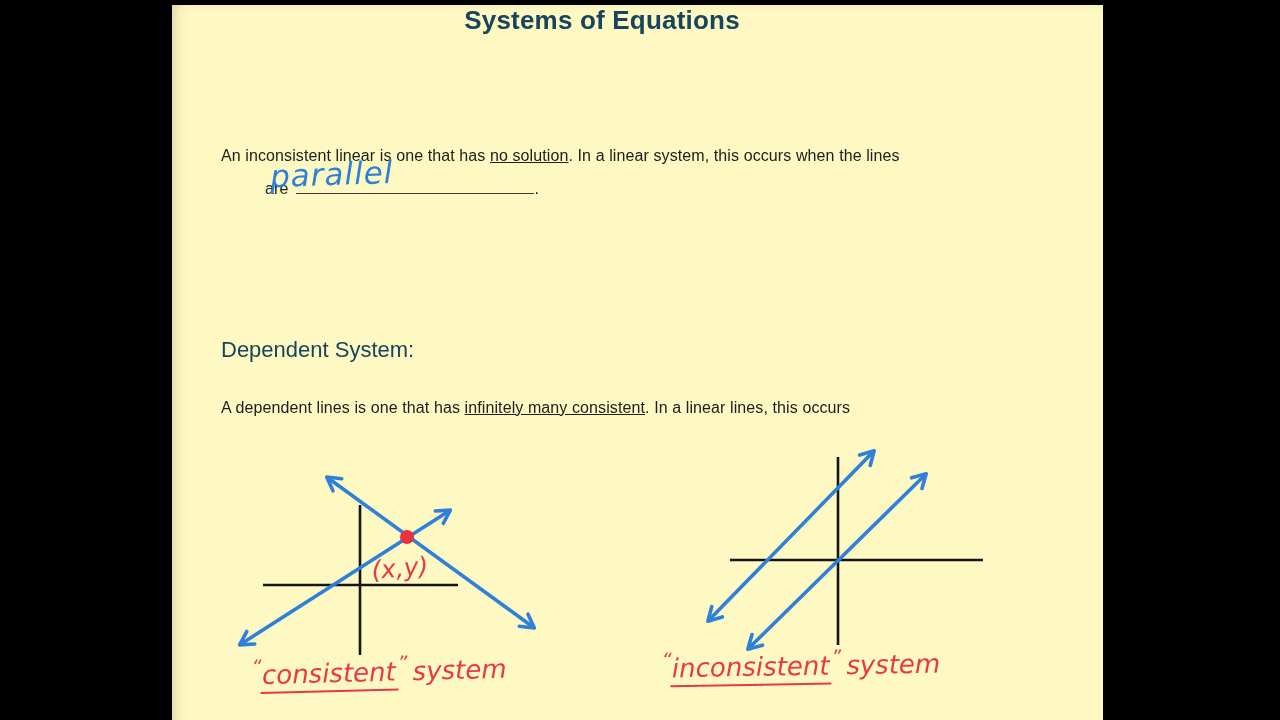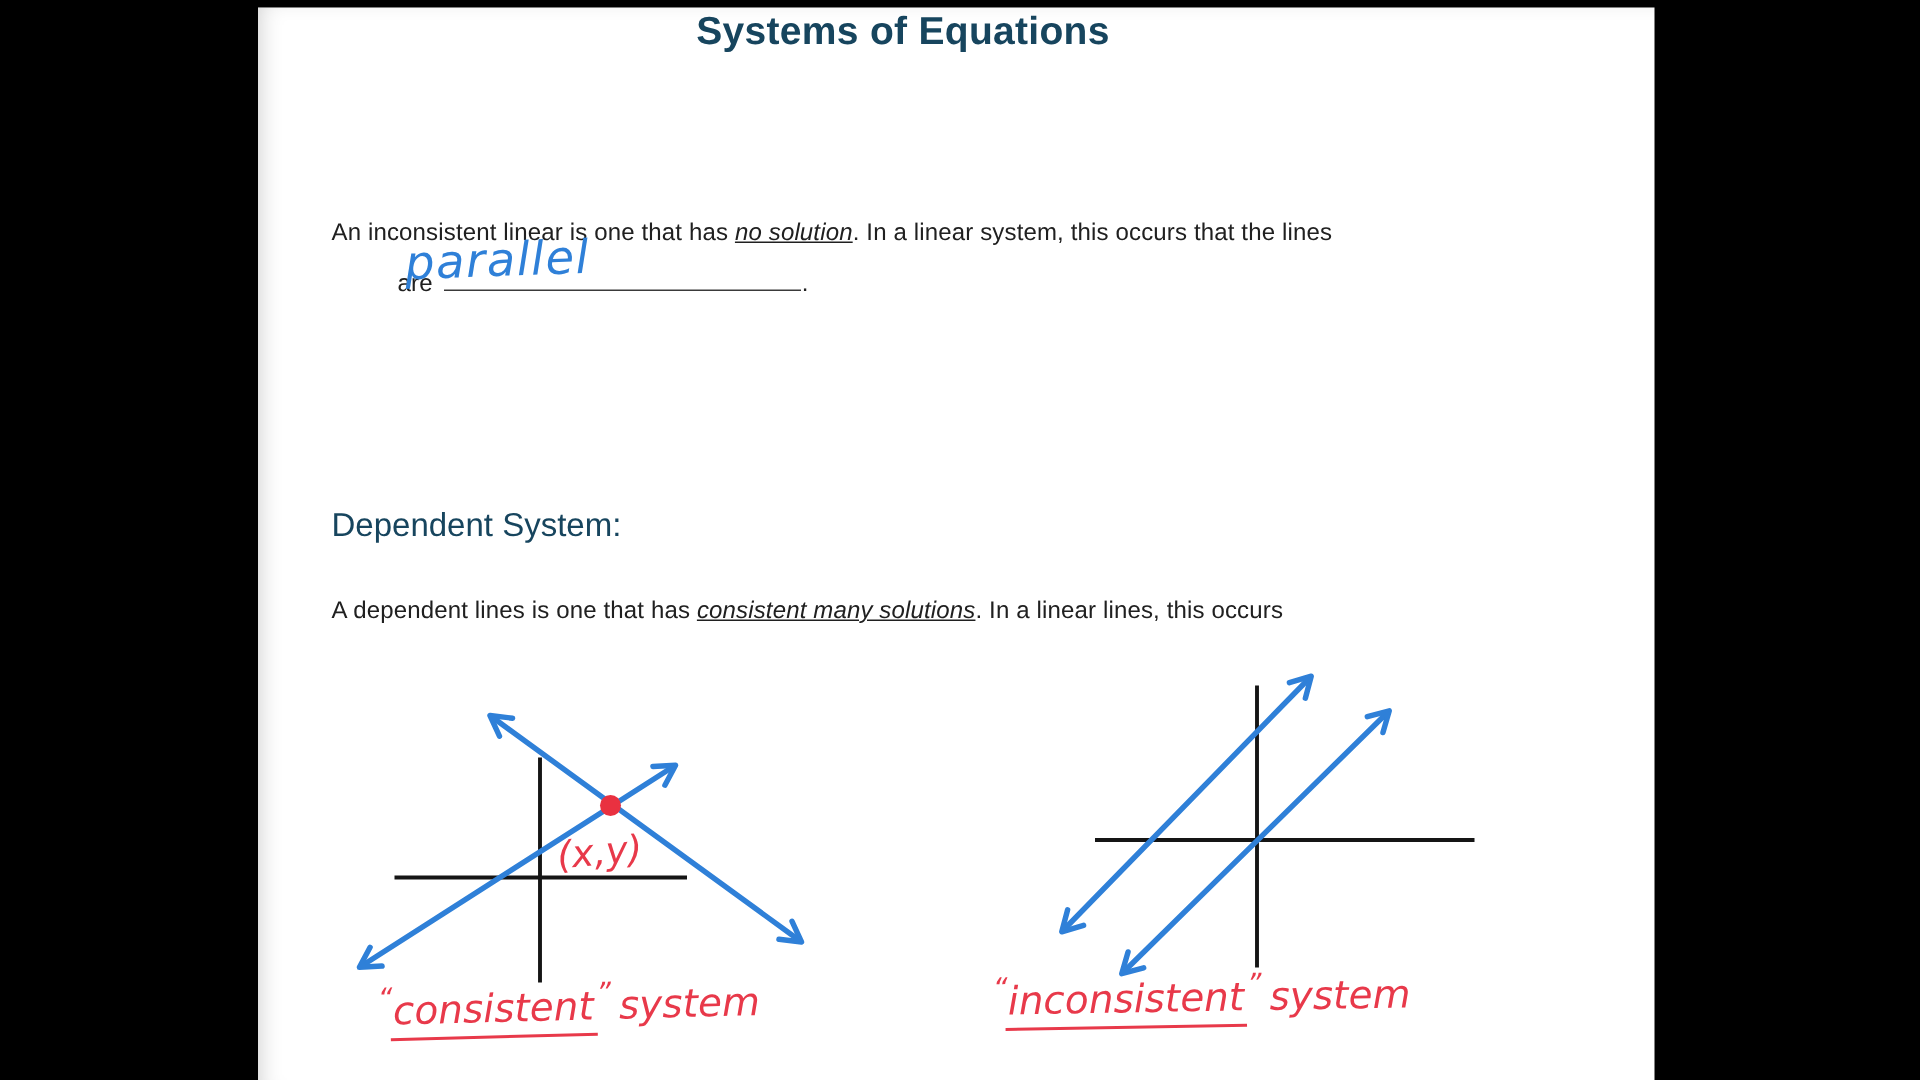--- a/index.html
+++ b/index.html
@@ -6,21 +6,21 @@
   html,body { width:1280px; height:720px; overflow:hidden; }
   body { background:#000; position:relative; font-family:"Liberation Sans", sans-serif; }
 
   .letterbox-bar { position:absolute; background:#000; }
   #bar-left  { left:0; top:0; width:172px; height:720px; }
   #bar-right { left:1103px; top:0; width:177px; height:720px; }
   #bar-top   { left:0; top:0; width:1280px; height:5px; }
 
   .page {
     position:absolute; left:172px; top:5px; width:931px; height:715px;
-    background:#ffffff;
+    background:#fef9c3;
     box-shadow: inset 12px 4px 16px -12px rgba(0,0,0,0.22);
   }
 
   .page-title {
     position:absolute; top:0; left:0; width:860px; text-align:center;
     font-size:26px; font-weight:600; color:#17455e; letter-spacing:0.2px;
   }
 
   .sec-heading {
     position:absolute; font-size:22px; font-weight:500; color:#17455e;
@@ -30,21 +30,21 @@
 
   .para-line {
     position:absolute; font-size:16px; color:#202020; white-space:nowrap;
     letter-spacing:0.1px;
   }
   #p1-line1 { left:49px; top:142px; }
   #p1-line2 { left:49px; top:174px;margin-left:44px; }
   #p2-line1 { left:49px; top:394px; }
   #p2-line2 { left:49px; top:426px; }
 
-  .em { font-style:italic; text-decoration:underline; }
+  .em { text-decoration:underline; }
 
   .blank { display:inline-block; border-bottom:1.6px solid #3a3a3a; height:15px; }
   #blank-1 { width:238px; margin-left:8px; }
   #blank-2 { width:224px; margin-left:7px; }
 
   .hand { font-family:"DejaVu Sans", cursive; }
 
   .answer-overlay {
     position:absolute; left:98px; top:151px;
     font-size:31px; font-style:italic; color:#2f80d8;
@@ -71,33 +71,33 @@
 <div class="letterbox-bar" id="bar-left"></div>
 <div class="letterbox-bar" id="bar-right"></div>
 <div class="letterbox-bar" id="bar-top"></div>
 
 <div class="page">
 
   <div class="page-title">Systems of Equations</div>
 
 
   <div class="para-line" id="p1-line1">
-    <span>An inconsistent linear is one that has </span><span class="em">no solution</span><span>. In a linear system, this occurs that the lines</span>
+    <span>An inconsistent linear is one that has </span><span class="em">no solution</span><span>. In a linear system, this occurs when the lines</span>
   </div>
 
   <div class="para-line" id="p1-line2">
     <span>are</span><span class="blank" id="blank-1"></span><span>.</span>
   </div>
 
   <div class="answer-overlay hand">parallel</div>
 
   <div class="sec-heading" id="heading-dependent">Dependent System:</div>
 
   <div class="para-line" id="p2-line1">
-    <span>A dependent lines is one that has </span><span class="em">consistent many solutions</span><span>. In a linear lines, this occurs</span>
+    <span>A dependent lines is one that has </span><span class="em">infinitely many consistent</span><span>. In a linear lines, this occurs</span>
   </div>
 
 
   <div class="diagram" id="diagram-left">
     <svg width="330" height="215">
       <defs>
         <marker id="ahL" viewBox="0 0 12 12" refX="9" refY="6" markerWidth="5.5" markerHeight="5.5" orient="auto-start-reverse">
           <path d="M2,1.5 L10,6 L2,10.5" fill="none" stroke="#2f80d8" stroke-width="2.2" stroke-linecap="round" stroke-linejoin="round"></path>
         </marker>
       </defs>

